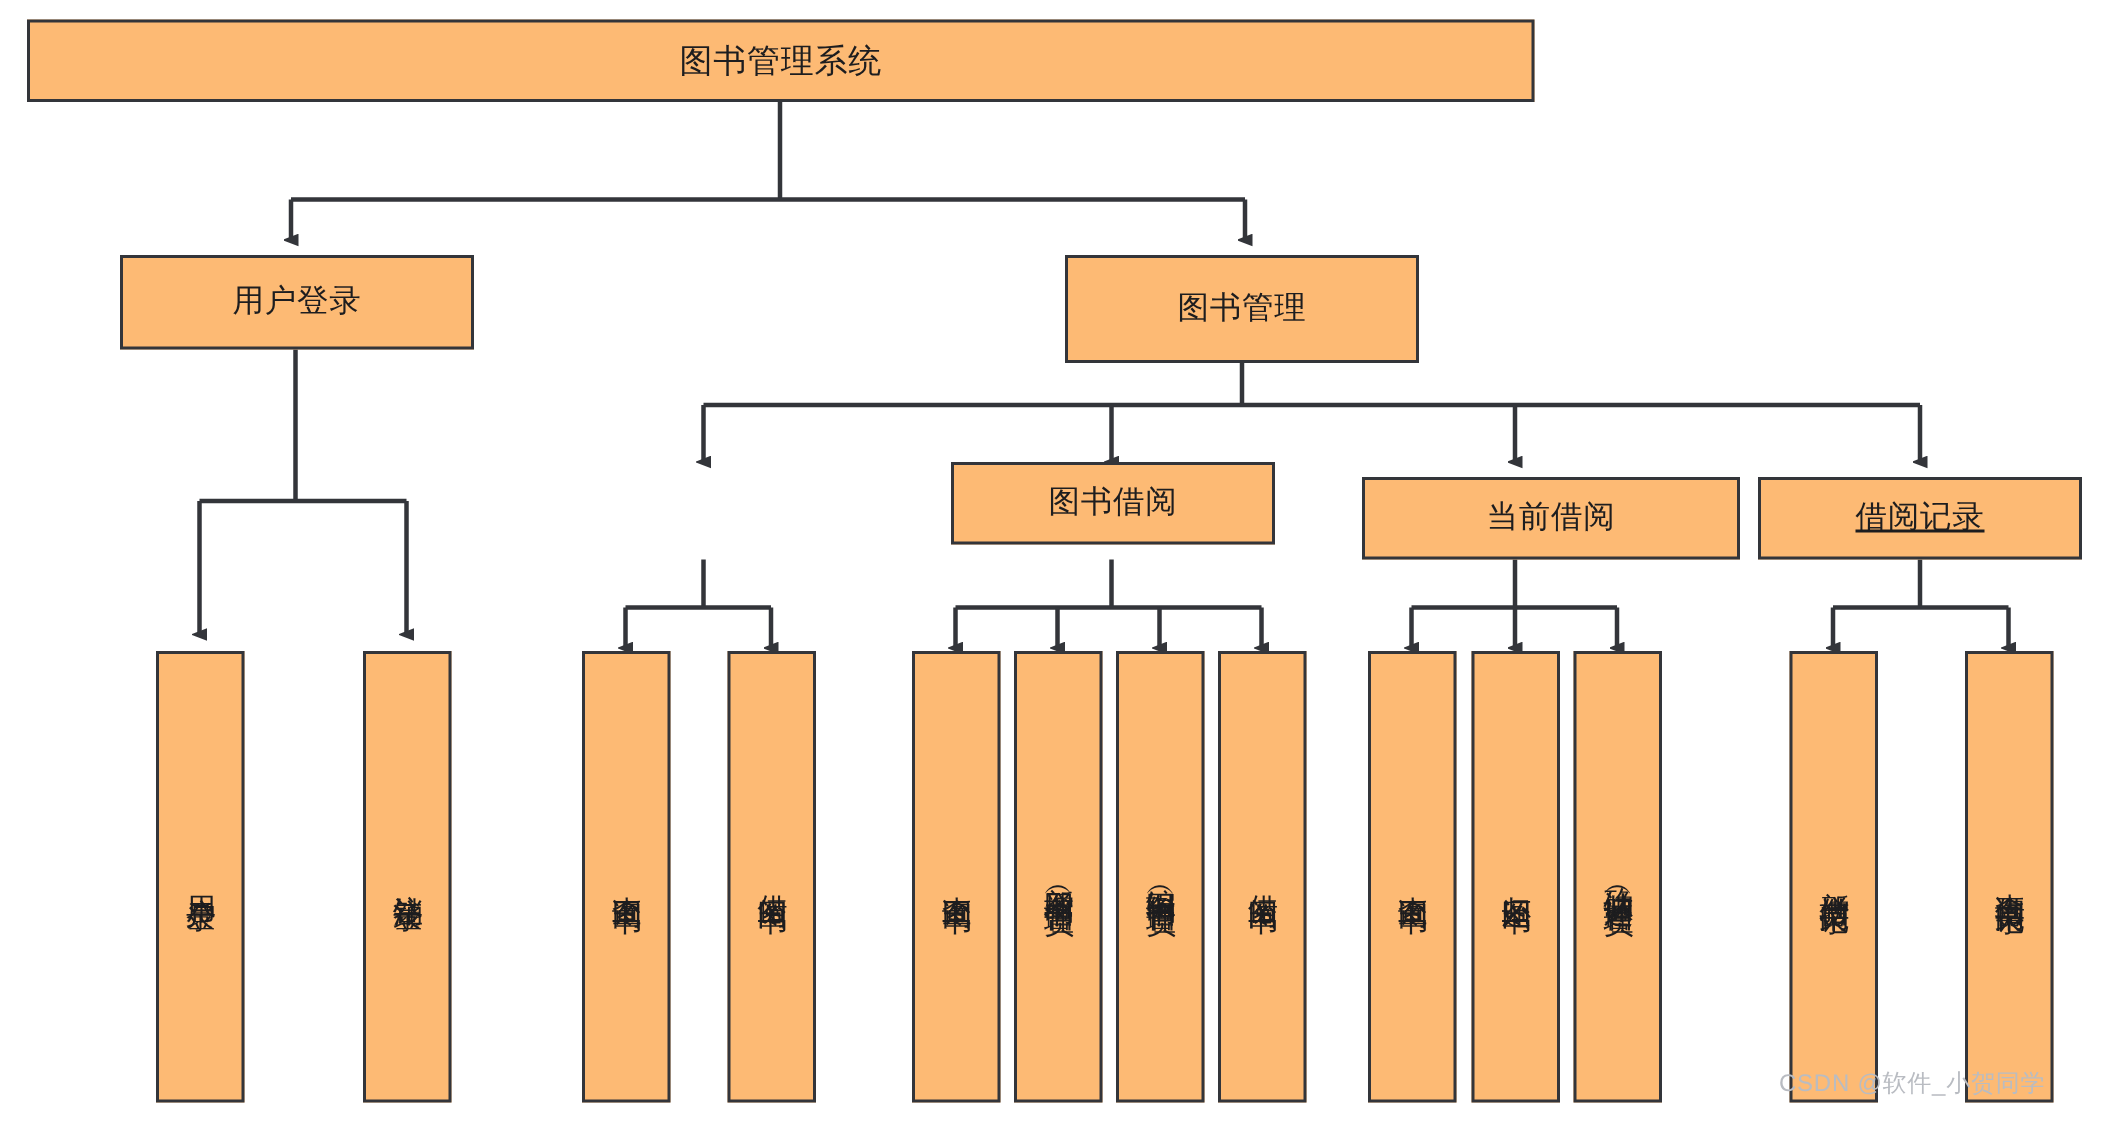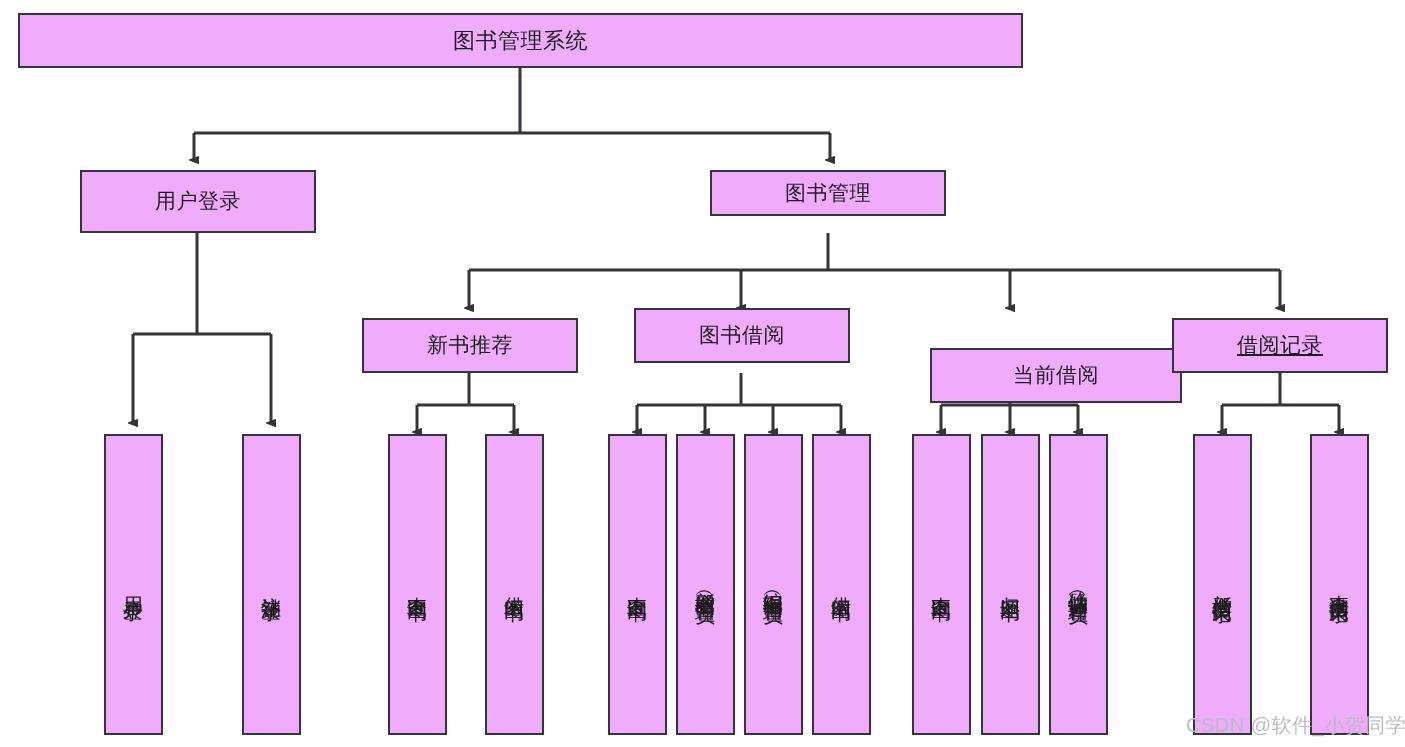--- a/index.html
+++ b/index.html
@@ -23,21 +23,21 @@
     left: 0;
     top: 0;
     width: 1405px;
     height: 747px;
     pointer-events: none;
   }
   .node {
     position: absolute;
     box-sizing: border-box;
     border: 2px solid #33353a;
-    background: #f0abfc;
+    background: #fdba74;
     display: flex;
     align-items: center;
     justify-content: center;
     color: #1d1d1f;
     line-height: 1.18;
     text-align: center;
   }
   .node-h {
     font-size: 21px;
     letter-spacing: 0.5px;
@@ -57,21 +57,21 @@
   }
   .node-v .vtext {
     writing-mode: vertical-rl;
     text-orientation: upright;
     display: block;
   }
   .watermark {
     position: absolute;
     left: 1186px;
     top: 712px;
-    font-size: 20px;
+    font-size: 16px;
     color: #b9bcc2;
     letter-spacing: 0.5px;
     white-space: nowrap;
     user-select: none;
   }
 </style>
 </head>
 <body>
 
 <div id="canvas">
@@ -126,31 +126,28 @@
     </g>
   </svg>
 
   <div class="node node-root" style="left:18px; top:13px; width:1005px; height:55px;">
     <span>图书管理系统</span>
   </div>
 
   <div class="node node-h" style="left:80px; top:170px; width:236px; height:63px;">
     <span>用户登录</span>
   </div>
-  <div class="node node-h" style="left:710px; top:170px; width:236px; height:46px;">
+  <div class="node node-h" style="left:710px; top:170px; width:236px; height:72px;">
     <span>图书管理</span>
   </div>
 
-  <div class="node node-h" style="left:362px; top:318px; width:216px; height:55px;">
-    <span>新书推荐</span>
-  </div>
   <div class="node node-h" style="left:634px; top:308px; width:216px; height:55px;">
     <span>图书借阅</span>
   </div>
-  <div class="node node-h" style="left:930px; top:318px; width:252px; height:55px;margin-top:30px;">
+  <div class="node node-h" style="left:908px; top:318px; width:252px; height:55px;">
     <span>当前借阅</span>
   </div>
   <div class="node node-h" style="left:1172px; top:318px; width:216px; height:55px;text-decoration:underline;">
     <span>借阅记录</span>
   </div>
 
   <div class="node node-v" style="left:104px; top:434px; width:59px; height:301px;">
     <span class="vtext">用户登录</span>
   </div>
   <div class="node node-v" style="left:242px; top:434px; width:59px; height:301px;">

